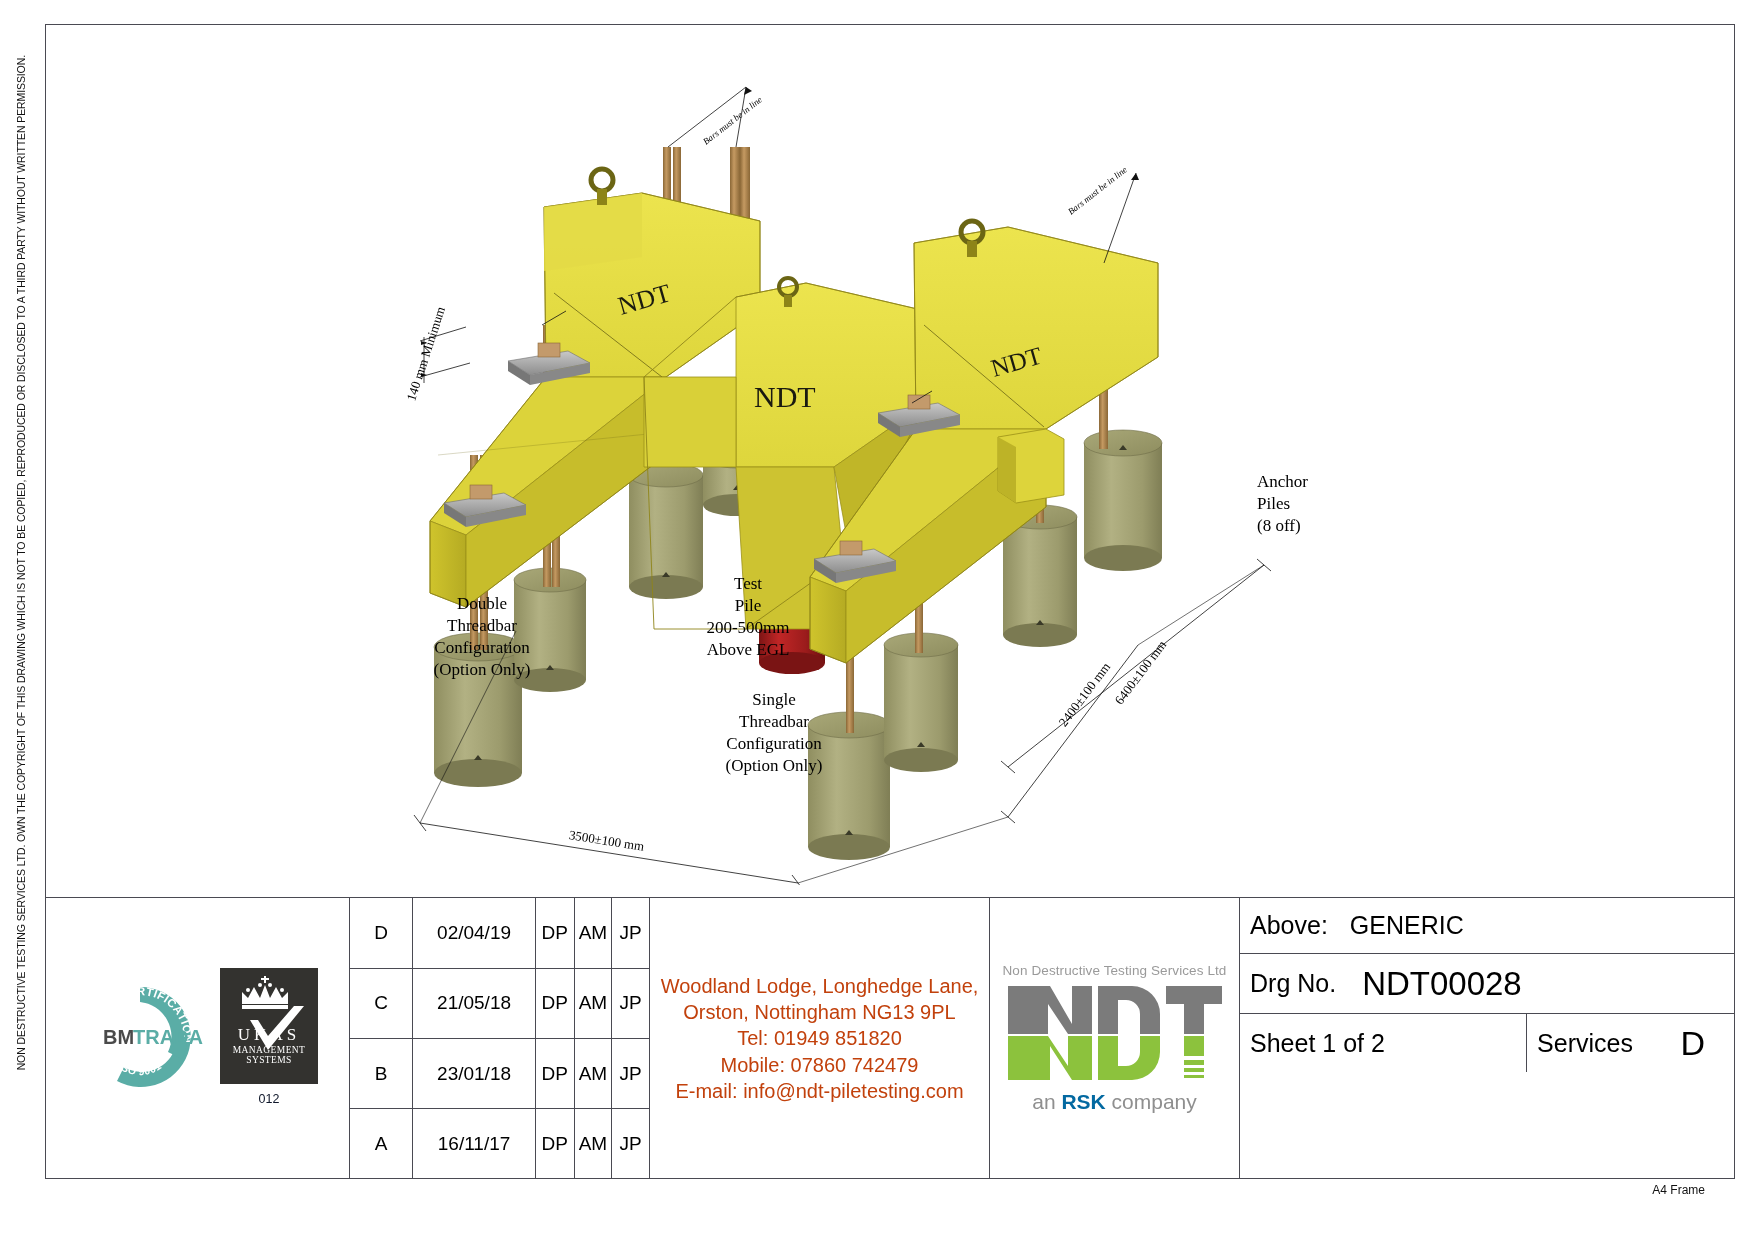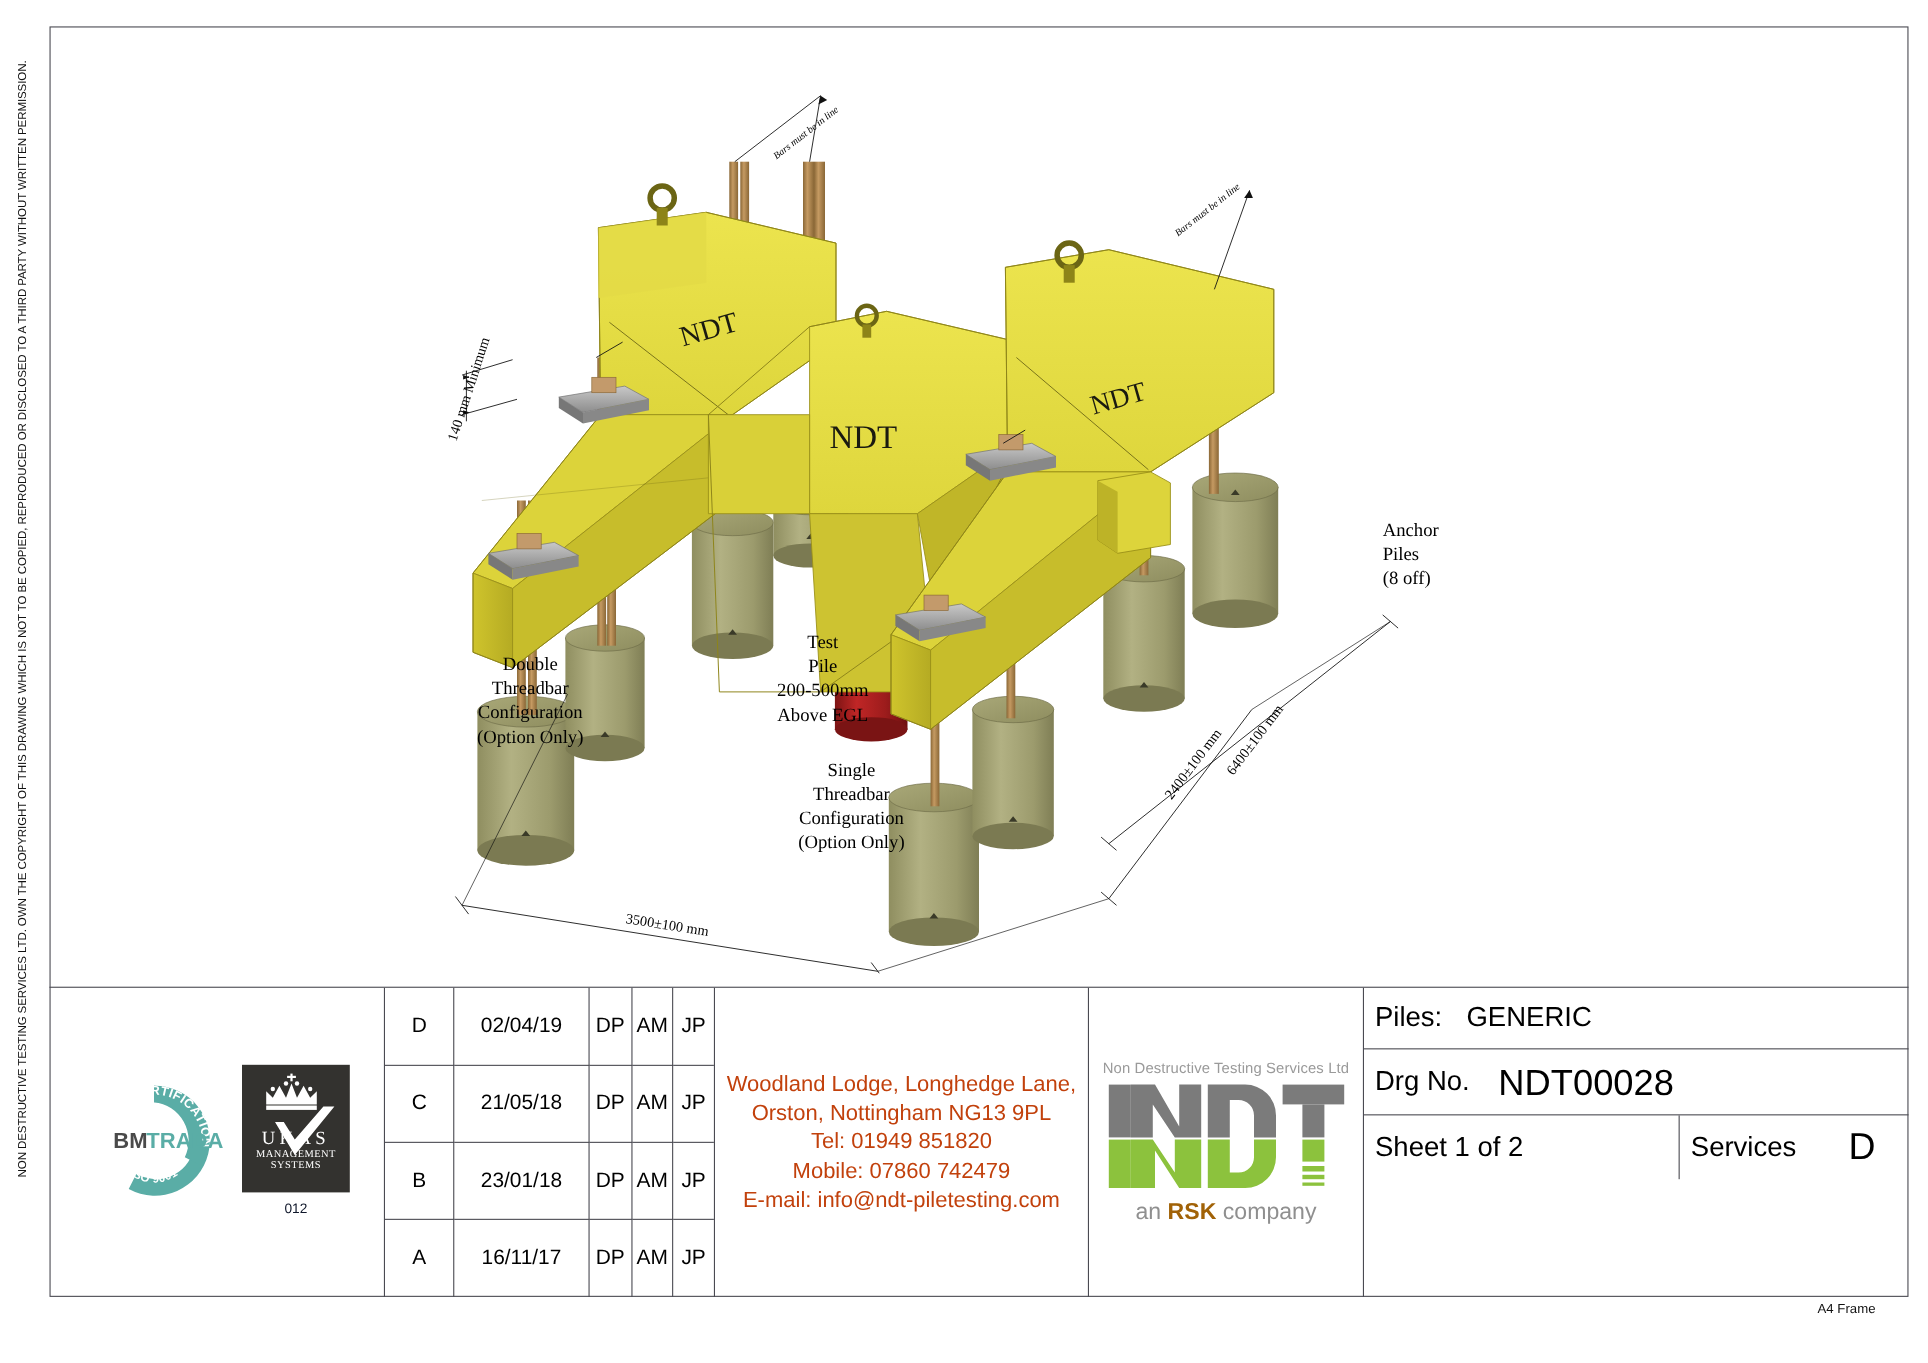--- a/index.html
+++ b/index.html
@@ -162,21 +162,21 @@
   #logo-tagline-top {
     font-size: 13.5px; color: #9a9a9a; letter-spacing: 0.1px;
     font-family: "Liberation Sans", sans-serif;
     margin-bottom: 2px;
   }
   #ndt-mark { position: relative; width: 218px; height: 106px; }
   #logo-tagline-bottom {
     font-size: 21px; color: #8f8f8f; margin-top: 4px;
     font-family: "Liberation Sans", sans-serif;
   }
-  #logo-tagline-bottom .rsk { color: #a16207; font-weight: bold; }
+  #logo-tagline-bottom .rsk { color: #0369a1; font-weight: bold; }
 
   
   #info-panel { flex: 1; display: flex; flex-direction: column; }
   .info-row {
     border-bottom: 1.2px solid #4a4a52;
     display: flex; align-items: center;
     box-sizing: border-box;
   }
   .info-row:last-child { border-bottom: none; }
   #row-title { height: 92px; align-items: flex-start; padding-top: 6px; }
@@ -633,21 +633,21 @@
             <rect x="178" y="88" width="20" height="4"></rect>
             <rect x="178" y="95" width="20" height="3"></rect>
           </g>
         </svg>
       </div>
       <div id="logo-tagline-bottom"><span>an </span><span class="rsk">RSK</span><span> company</span></div>
     </div>
 
     <div class="tb-cell" id="info-panel">
       <div class="info-row" id="row-client">
-        <div class="info-label">Piles:</div>
+        <div class="info-label">Above:</div>
         <div class="info-value">GENERIC</div>
       </div>
       <div class="info-row" id="row-drg">
         <div class="info-label">Drg No.</div>
         <div class="info-value" id="drg-value">NDT00028</div>
       </div>
       <div class="info-row" id="row-sheet">
         <div id="sheet-left">
           <div class="info-label">Sheet 1 of 2</div>
         </div>

